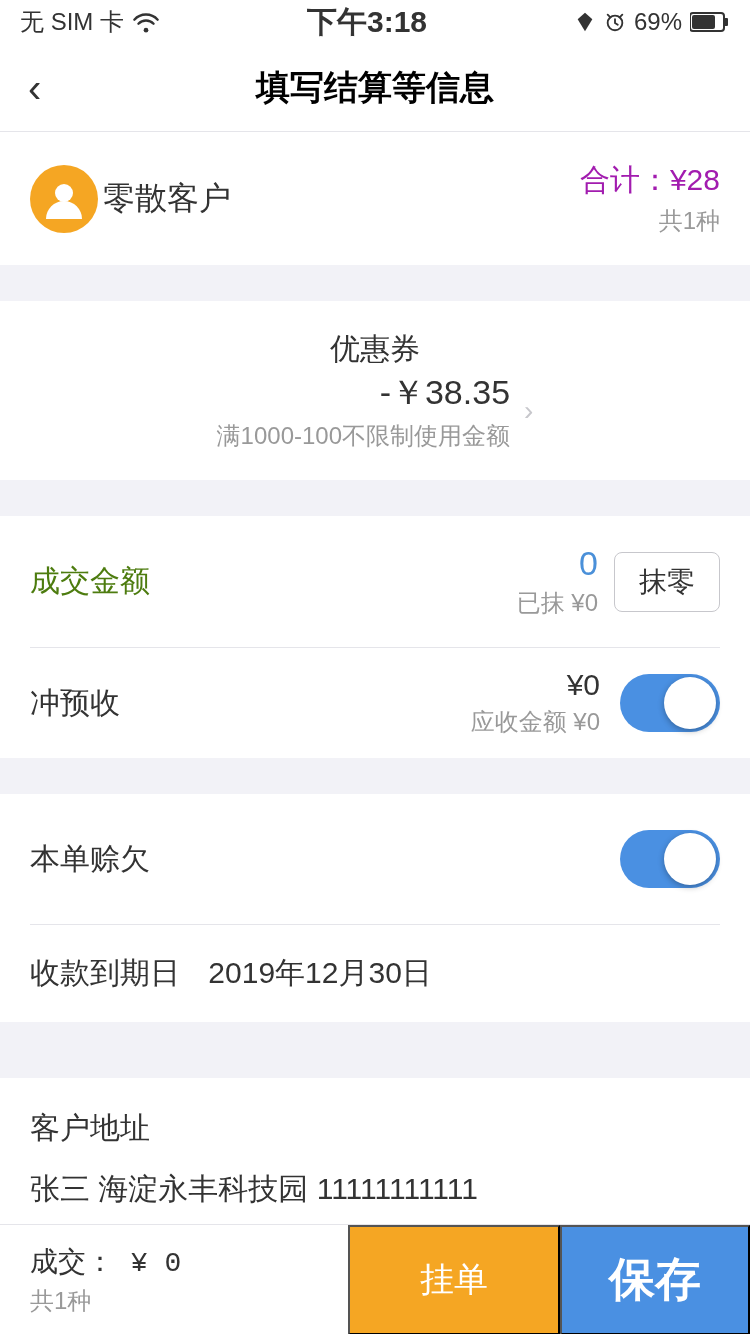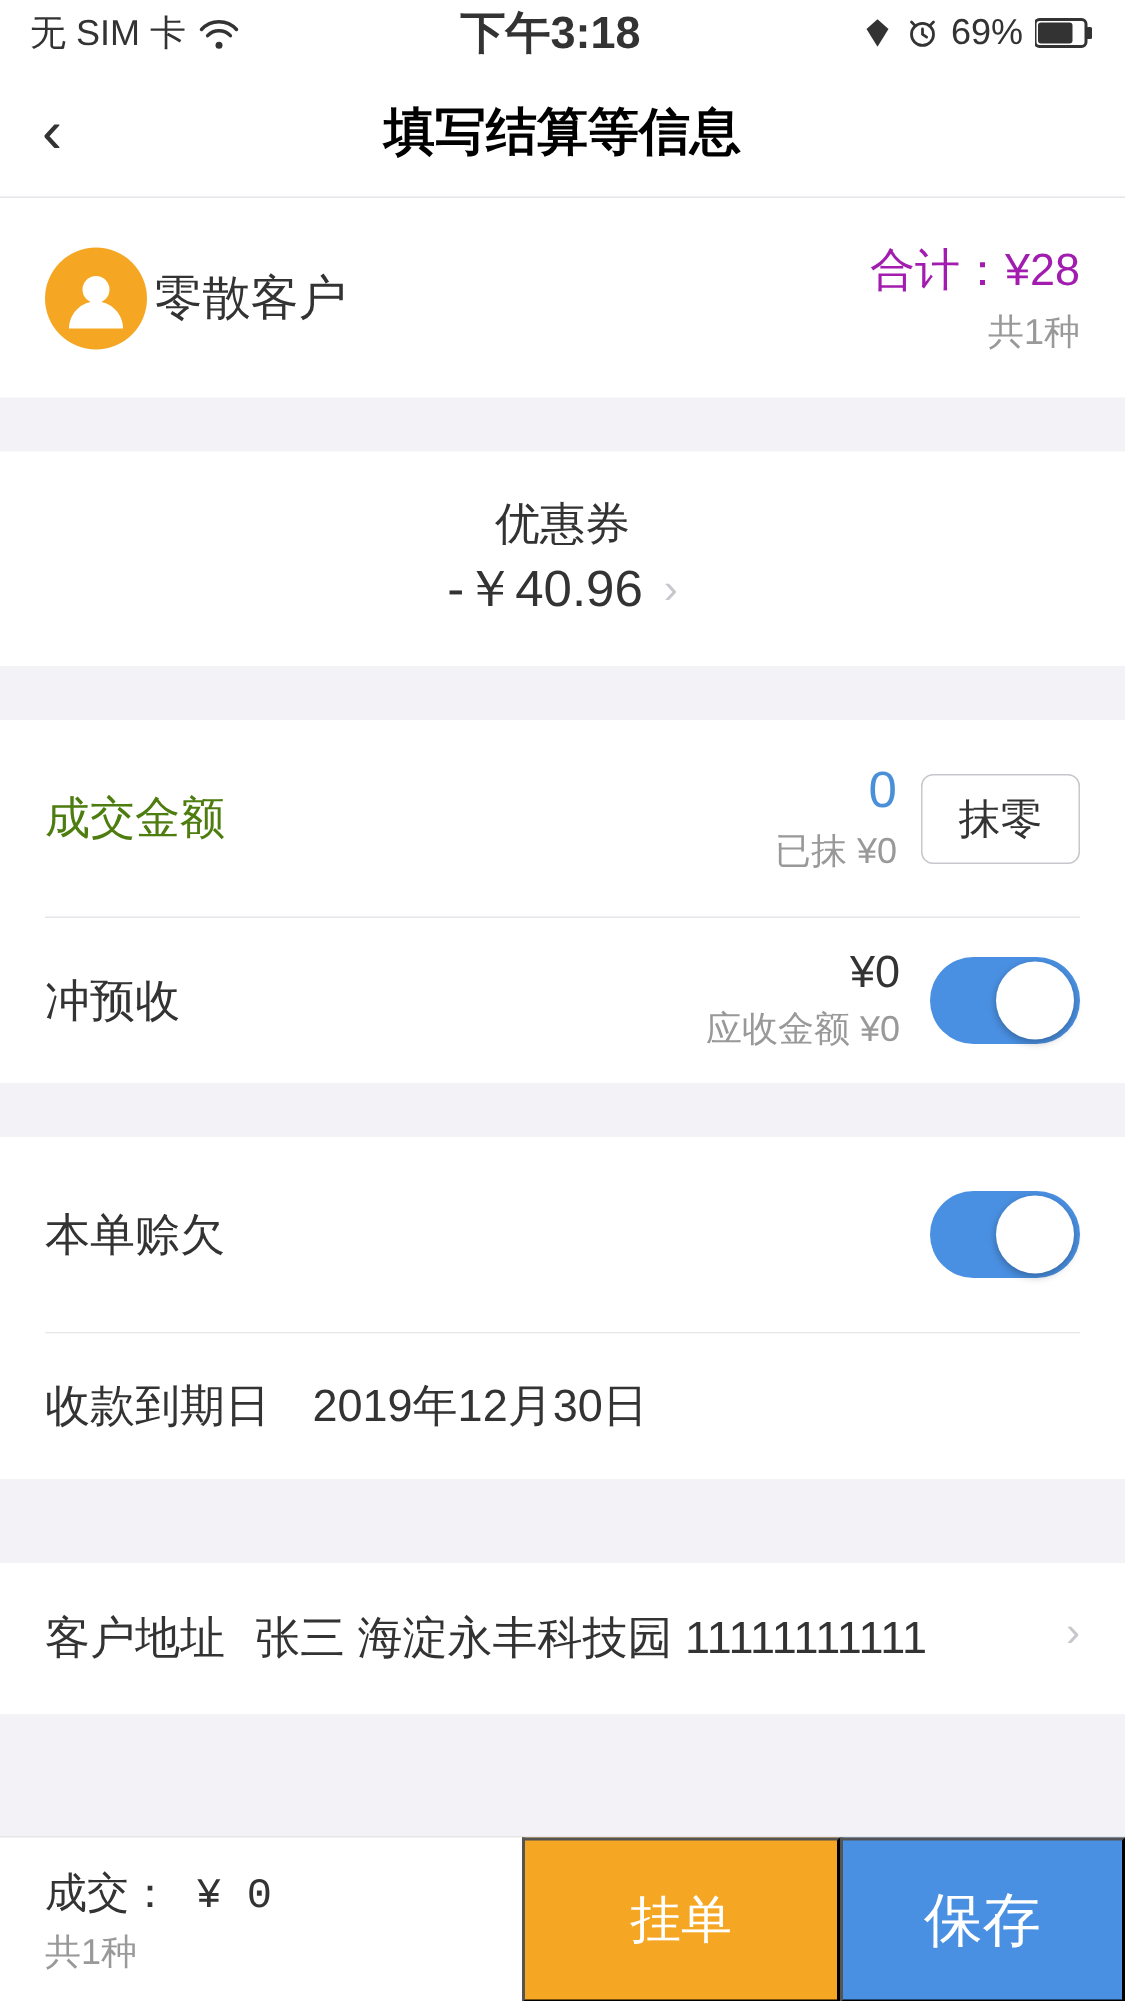--- a/index.html
+++ b/index.html
@@ -307,20 +307,21 @@
     
     .address-section {
       background: #fff;
       margin-top: 16px;
     }
     .address-row {
       display: flex;
       align-items: flex-start;
       padding: 30px 30px;
       gap: 20px;
+      flex-direction: column;
     }
     .address-label {
       font-size: 30px;
       color: #333;
       white-space: nowrap;
       min-width: 120px;
     }
     .address-value {
       font-size: 30px;
       color: #333;
@@ -365,23 +366,23 @@
       font-weight: 500;
       cursor: pointer;
     }
     .btn-save {
       width: 190px;
       height: 110px;
       background: #4a90e2;
       display: flex;
       align-items: center;
       justify-content: center;
-      font-size: 39px;
+      font-size: 46px;
       color: #fff;
-      font-weight: 400;
+      font-weight: 700;
       cursor: pointer;
     }
   </style>
 </head>
 <body>
 
 <div class="status-bar">
   <div class="status-left">
     <span>无 SIM 卡</span>
     <svg width="28" height="22" viewBox="0 0 24 18" fill="none">
@@ -434,21 +435,22 @@
     </div>
   </div>
 
   <div class="gray-sep"></div>
 
   <div class="card-section">
     <div class="coupon-row">
       <span class="coupon-label">优惠券</span>
       <div class="coupon-right">
         <div class="coupon-info">
-          <div class="coupon-amount">-￥40.96</div>
+          <div class="coupon-amount">-￥38.35</div>
+          <div class="coupon-desc">满1000-100不限制使用金额</div>
         </div>
         <span class="chevron">›</span>
       </div>
     </div>
   </div>
 
   <div class="gray-sep"></div>
 
   <div class="transaction-section">
 

